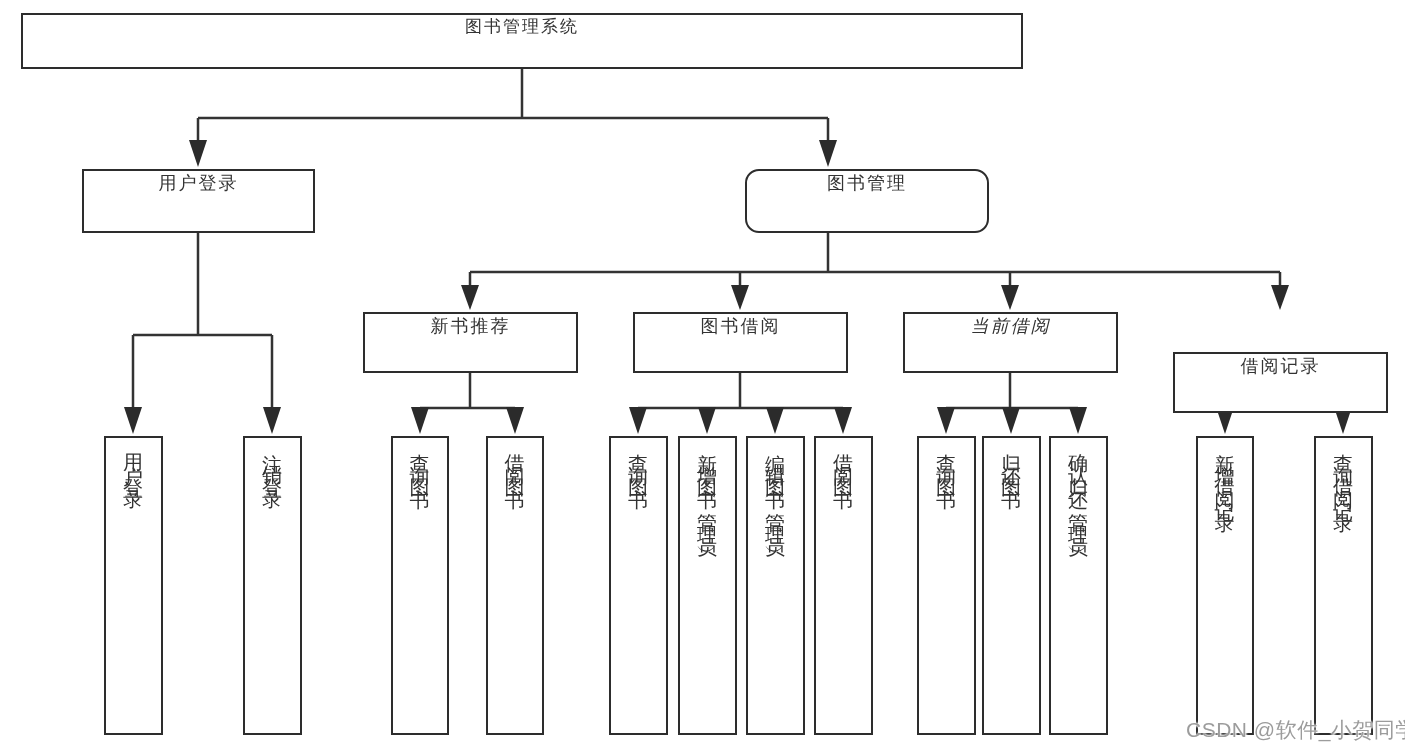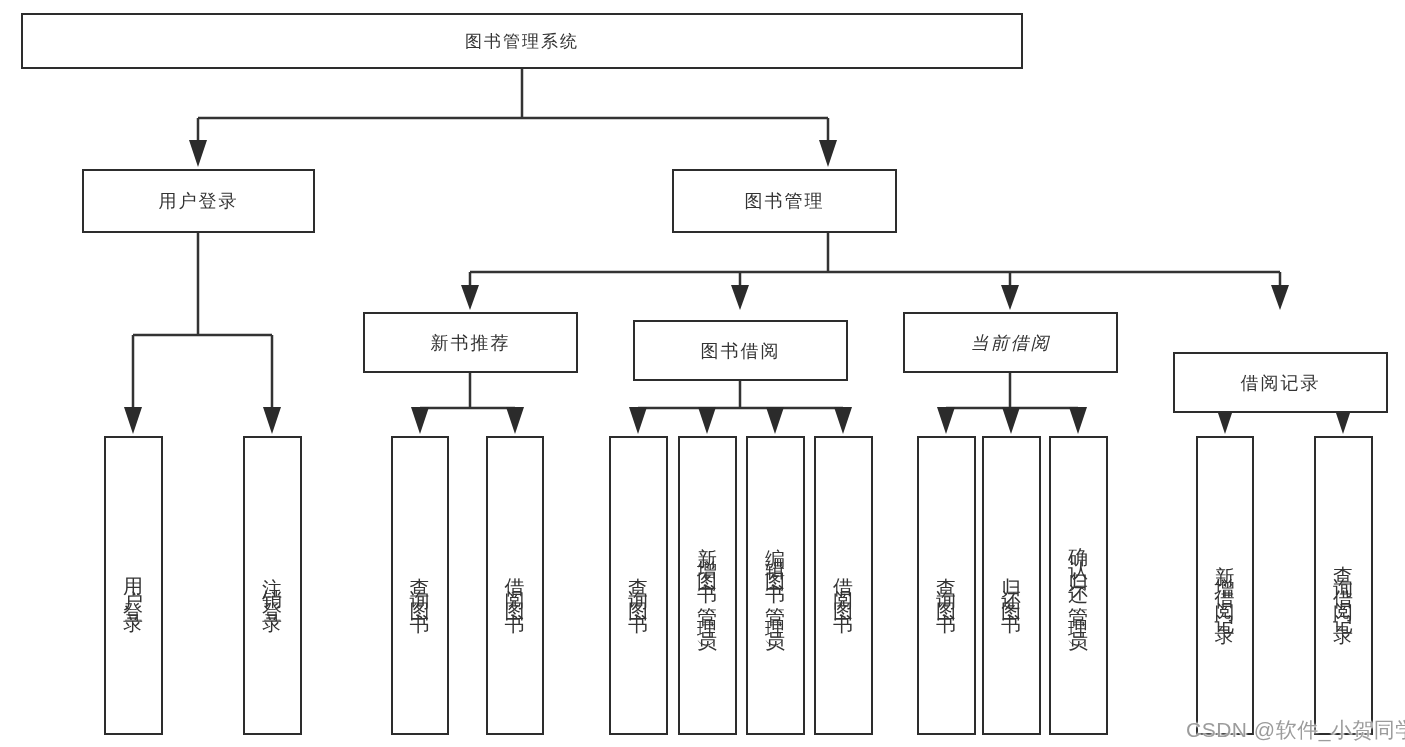--- a/index.html
+++ b/index.html
@@ -9,21 +9,21 @@
     background:#fff;
     font-family:"Liberation Sans","DejaVu Sans",sans-serif;
     overflow:hidden;
   }
   .connectors{position:absolute;left:0;top:0;z-index:0;}
   .box{
     position:absolute;
     box-sizing:border-box;
     border:2.5px solid #2d2d2d;
     background:#fff;
-    display:flex;align-items:center;justify-content:center;
+    display:flex;justify-content:center;
     z-index:1;
     color:#333;
   }
   .lbl{font-size:18px;letter-spacing:2px;white-space:nowrap;}
   .lbl-root{font-size:17px;letter-spacing:2px;white-space:nowrap;}
   .vlbl{
     writing-mode:vertical-rl;
     font-size:20px;
     letter-spacing:12px;
     line-height:1.1;
@@ -76,28 +76,28 @@
     </g>
   </svg>
 
   <div class="box" style="left:21px;top:13px;width:1002px;height:56px;">
     <span class="lbl-root">图书管理系统</span>
   </div>
 
   <div class="box" style="left:82px;top:169px;width:233px;height:64px;">
     <span class="lbl">用户登录</span>
   </div>
-  <div class="box" style="left:672px;top:169px;width:225px;height:64px;">
+  <div class="box" style="left:745px;top:169px;width:244px;height:64px;border-radius:14px;">
     <span class="lbl">图书管理</span>
   </div>
 
   <div class="box" style="left:363px;top:312px;width:215px;height:61px;">
     <span class="lbl">新书推荐</span>
   </div>
-  <div class="box" style="left:633px;top:312px;width:215px;height:61px;margin-top:8px;">
+  <div class="box" style="left:633px;top:312px;width:215px;height:61px;">
     <span class="lbl">图书借阅</span>
   </div>
   <div class="box" style="left:903px;top:312px;width:215px;height:61px;font-style:italic;">
     <span class="lbl">当前借阅</span>
   </div>
   <div class="box" style="left:1173px;top:312px;width:215px;height:61px;margin-top:40px;">
     <span class="lbl">借阅记录</span>
   </div>
 
   <div class="box" style="left:104px;top:436px;width:59px;height:299px;">

